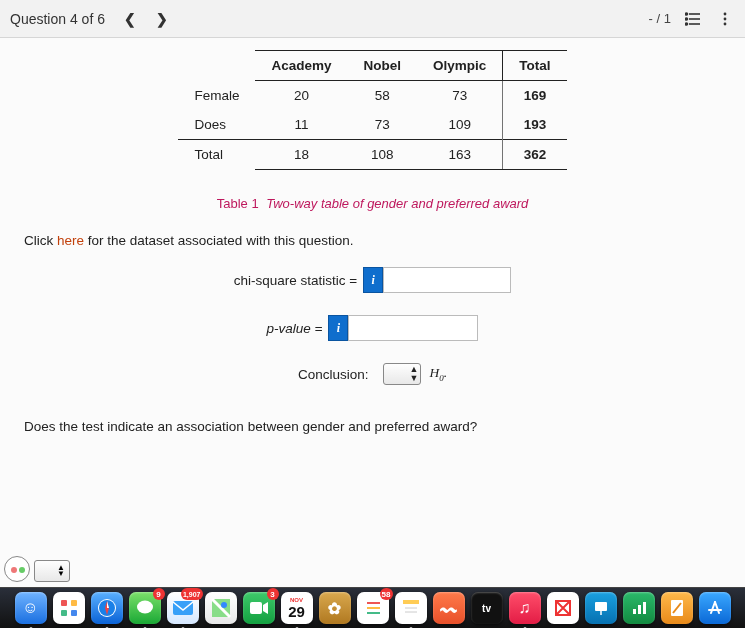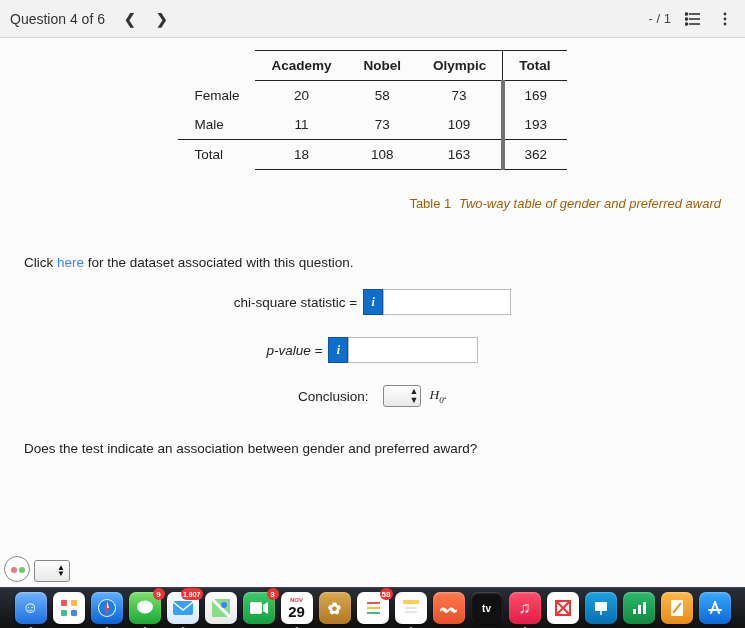--- a/index.html
+++ b/index.html
@@ -46,30 +46,30 @@
     font-size: 13.5px;
   }
   table.ct th, table.ct td {
     padding: 7px 16px;
     text-align:center;
   }
   table.ct thead th { font-weight:600; border-top:1px solid #222; border-bottom:1px solid #222;}
   table.ct thead th:first-child { border:none; }
   table.ct thead th:last-child { border-left:1px solid #222; }
   table.ct tbody td:first-child { text-align:left; font-weight:400; }
-  table.ct tbody td.total-col { border-left:4px solid #737373; }
+  table.ct tbody td.total-col { border-left:1px solid #737373;font-weight:bold; }
   table.ct tr.total-row td { border-top:1px solid #222; border-bottom:1px solid #222; }
   table.ct tr.total-row td:first-child { border-bottom:none;  }
 
-  .caption { text-align:right; font-size:13px; margin: 26px 0 42px 0; color:#a16207;}
+  .caption { text-align:center; font-size:13px; margin: 26px 0 20px 0; color:#be185d;}
   .caption .lbl { font-weight:400; margin-right:4px;}
   .caption .desc { font-style: italic; }
 
   .line { margin: 8px 0 16px 0; line-height:1.5; }
-  .line a { color:#3b82f6; text-decoration:none; }
+  .line a { color:#c2410c; text-decoration:none; }
 
   .field-row { display:flex; align-items:center; margin: 14px 0 22px 0; justify-content: center; }
   .field-row label { font-size:13.5px; margin-right:6px; }
   .info-chip {
     width:20px; height:26px;
     background:#0f6ecd; color:#fff;
     display:flex; align-items:center; justify-content:center;
     font-weight:bold; font-family: Georgia, serif; font-style:italic;
     font-size:12px; border:1px solid #0a54a0;
   }
@@ -166,21 +166,21 @@
         </thead>
       <tbody id="ct-body">
           <tr>
             <td>Female</td>
             <td>20</td>
             <td>58</td>
             <td>73</td>
             <td class="total-col">169</td>
           </tr>
           <tr>
-            <td>Male</td>
+            <td>Does</td>
             <td>11</td>
             <td>73</td>
             <td>109</td>
             <td class="total-col">193</td>
           </tr>
           <tr class="total-row">
             <td>Total</td>
             <td>18</td>
             <td>108</td>
             <td>163</td>

